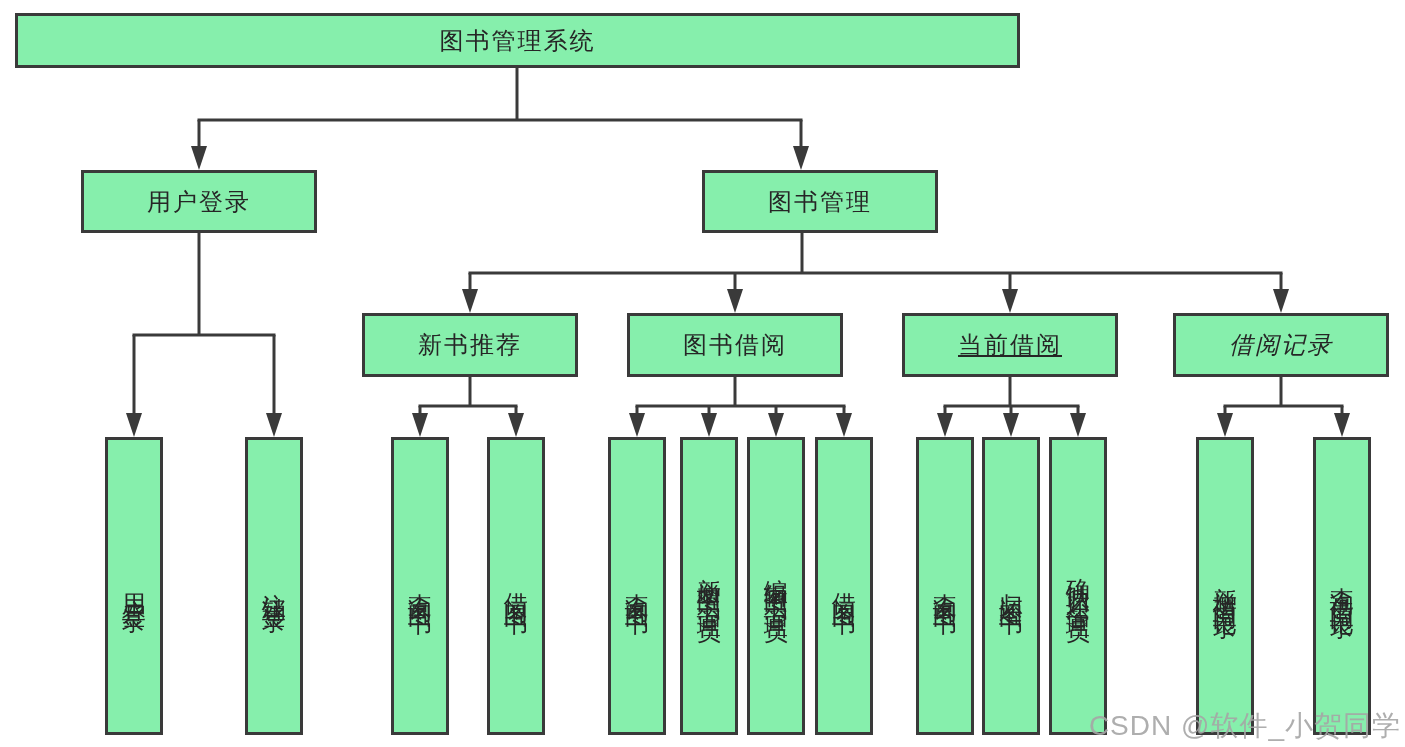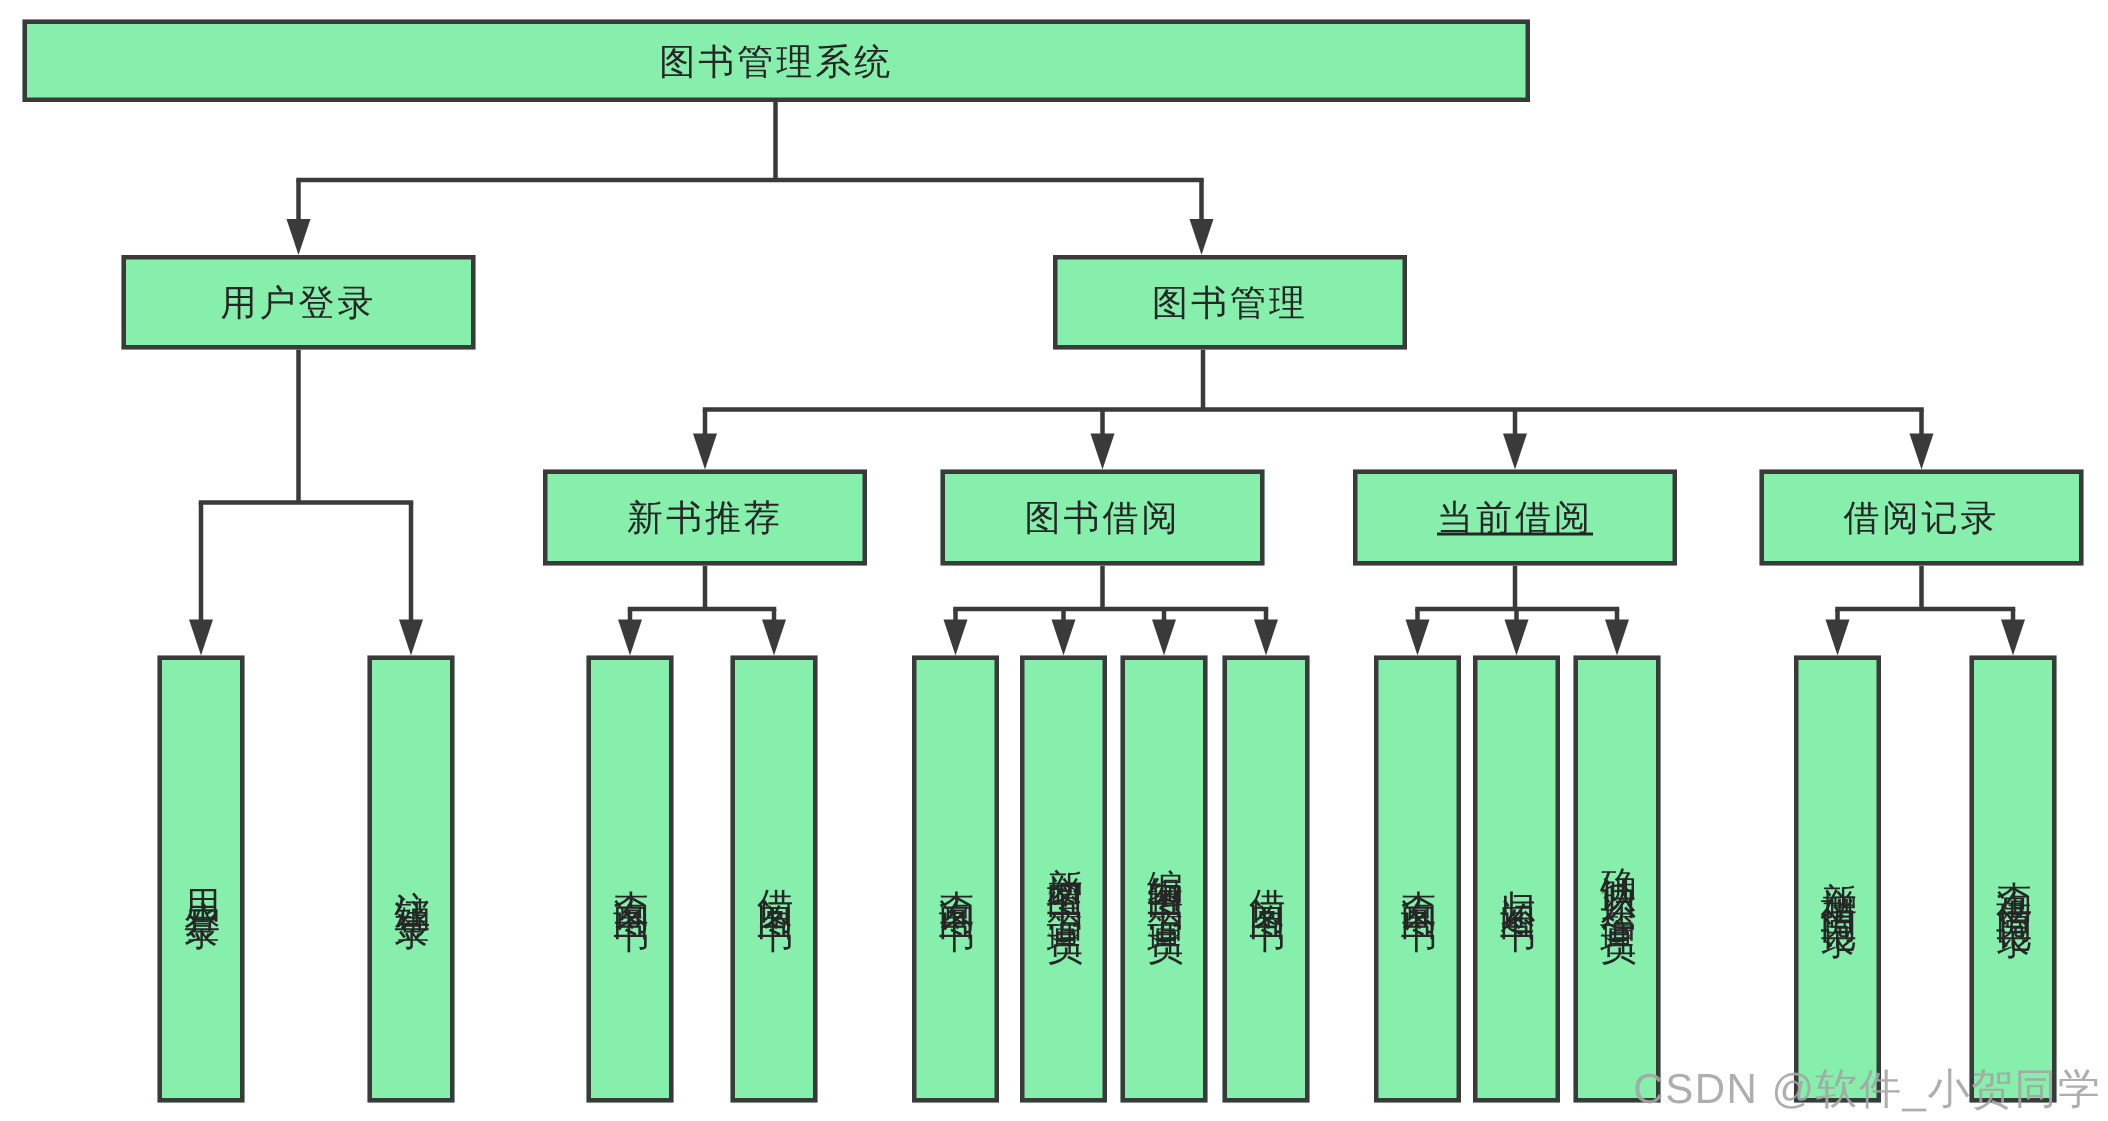--- a/index.html
+++ b/index.html
@@ -132,21 +132,21 @@
 
   <div class="node hbox" style="left:627px; top:313px; width:216px; height:64px;">
     <span>图书借阅</span>
   </div>
   <div class="node hbox" style="left:362px; top:313px; width:216px; height:64px;">
     <span>新书推荐</span>
   </div>
   <div class="node hbox" style="left:902px; top:313px; width:216px; height:64px;text-decoration:underline;">
     <span>当前借阅</span>
   </div>
-  <div class="node hbox" style="left:1173px; top:313px; width:216px; height:64px;">
+  <div class="node hbox" style="left:1173px; top:313px; width:216px; height:64px;font-style:italic;">
     <span>借阅记录</span>
   </div>
 
   <div class="node vbox" style="left:105px; top:437px; width:58px; height:298px;">
     <span class="vtext">用户登录</span>
   </div>
   <div class="node vbox" style="left:245px; top:437px; width:58px; height:298px;">
     <span class="vtext">注销登录</span>
   </div>
 

